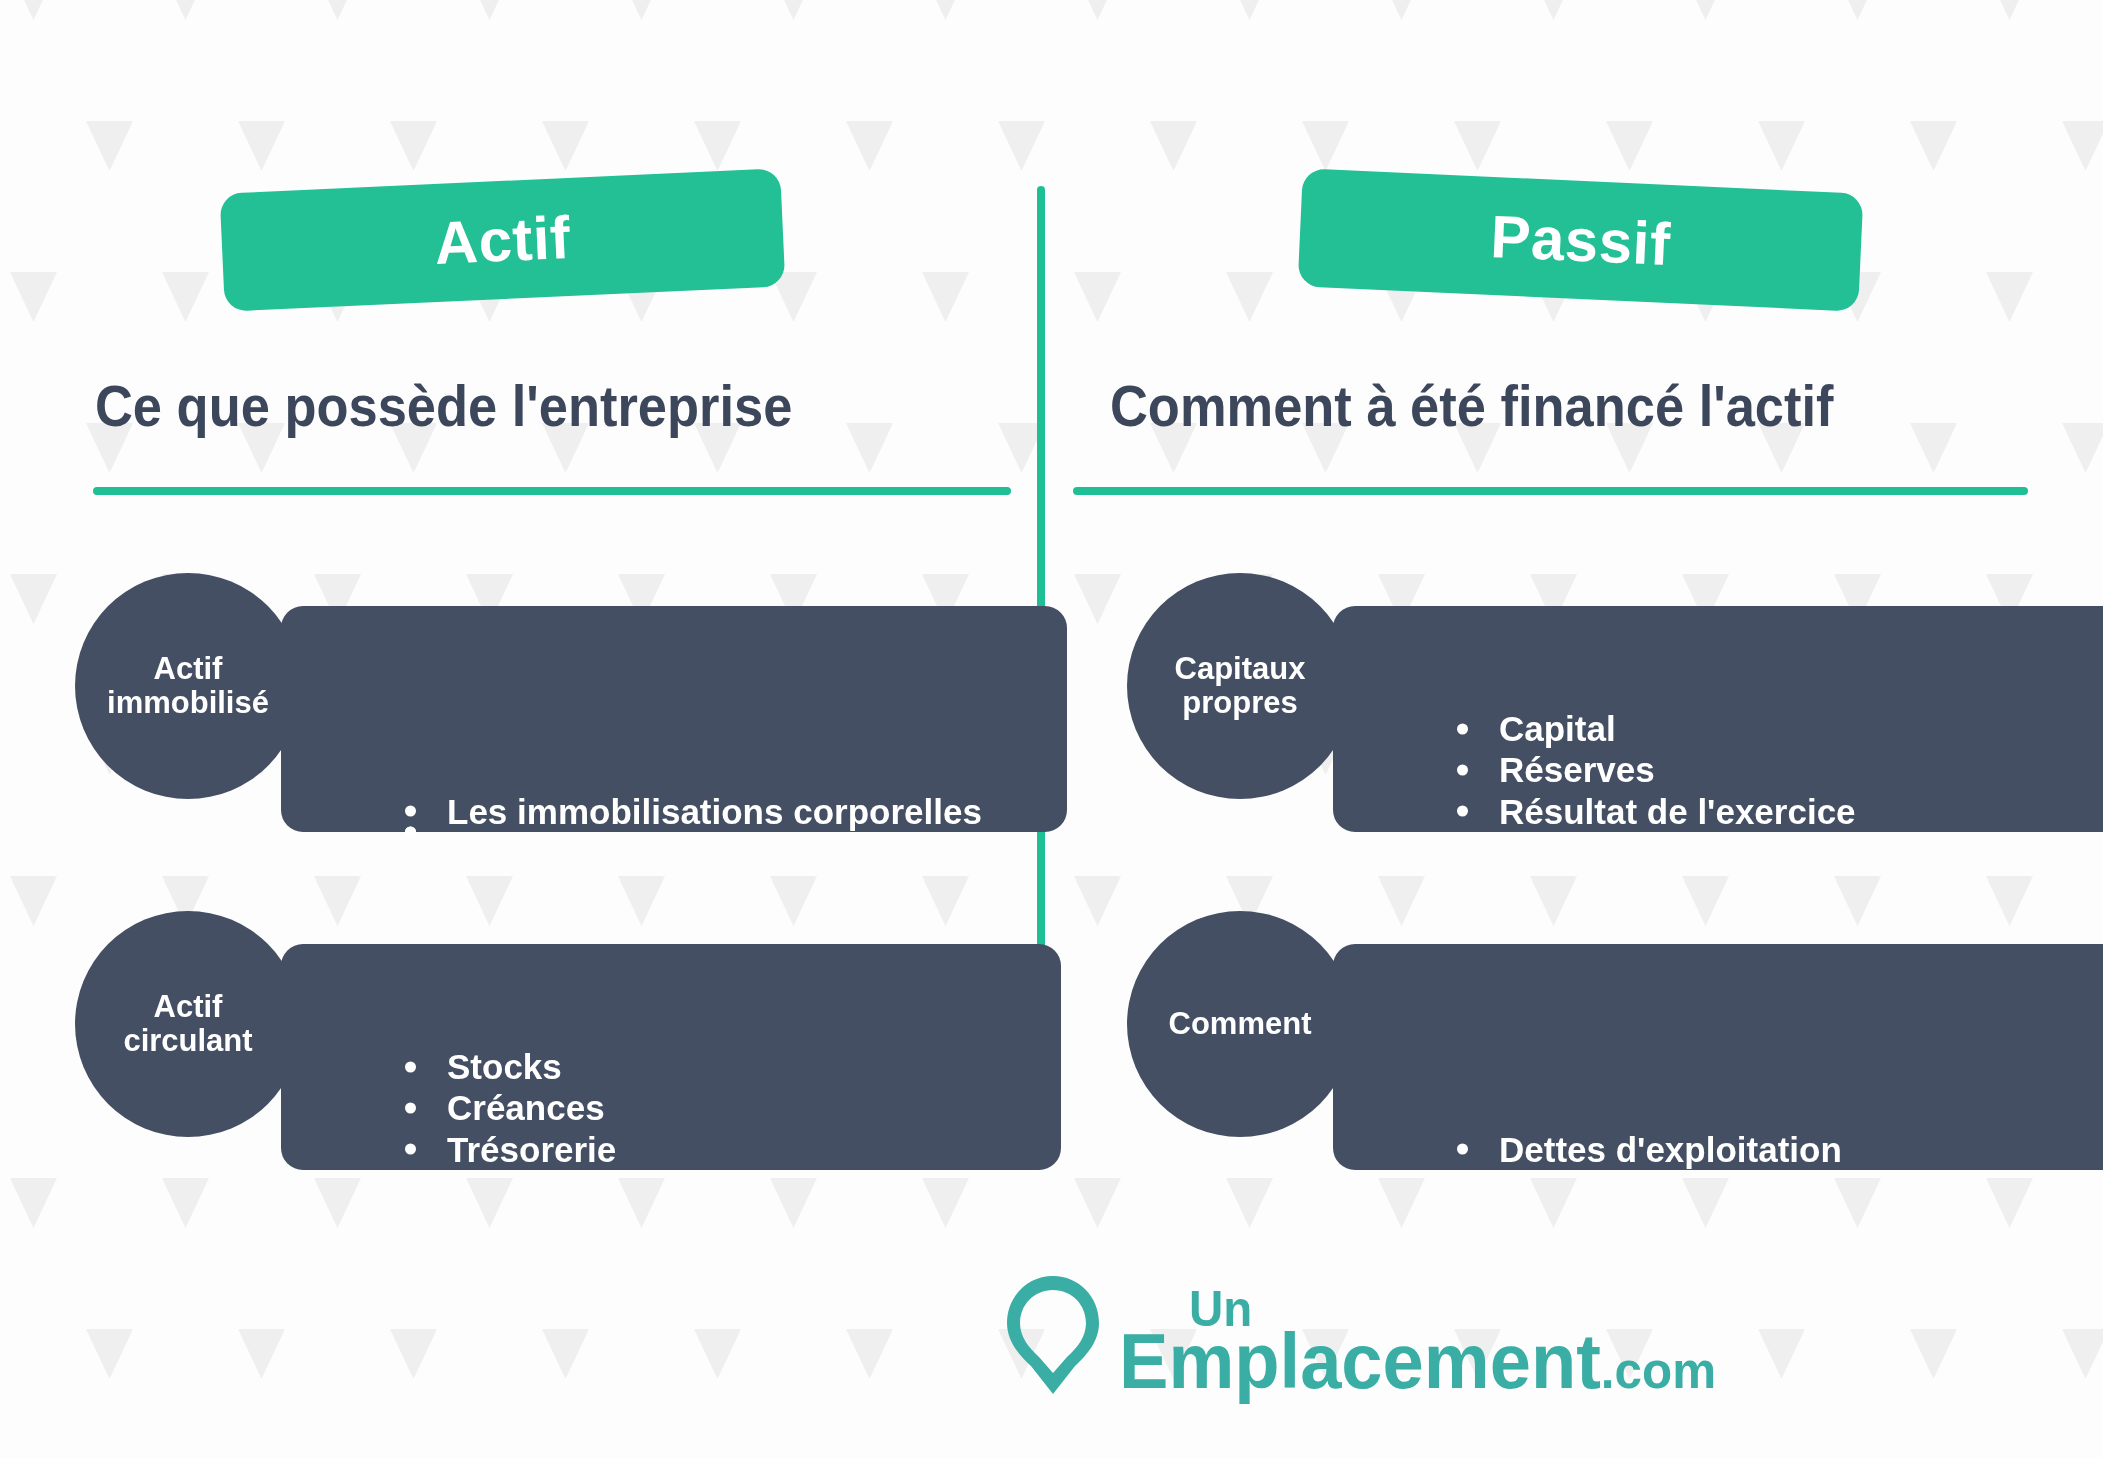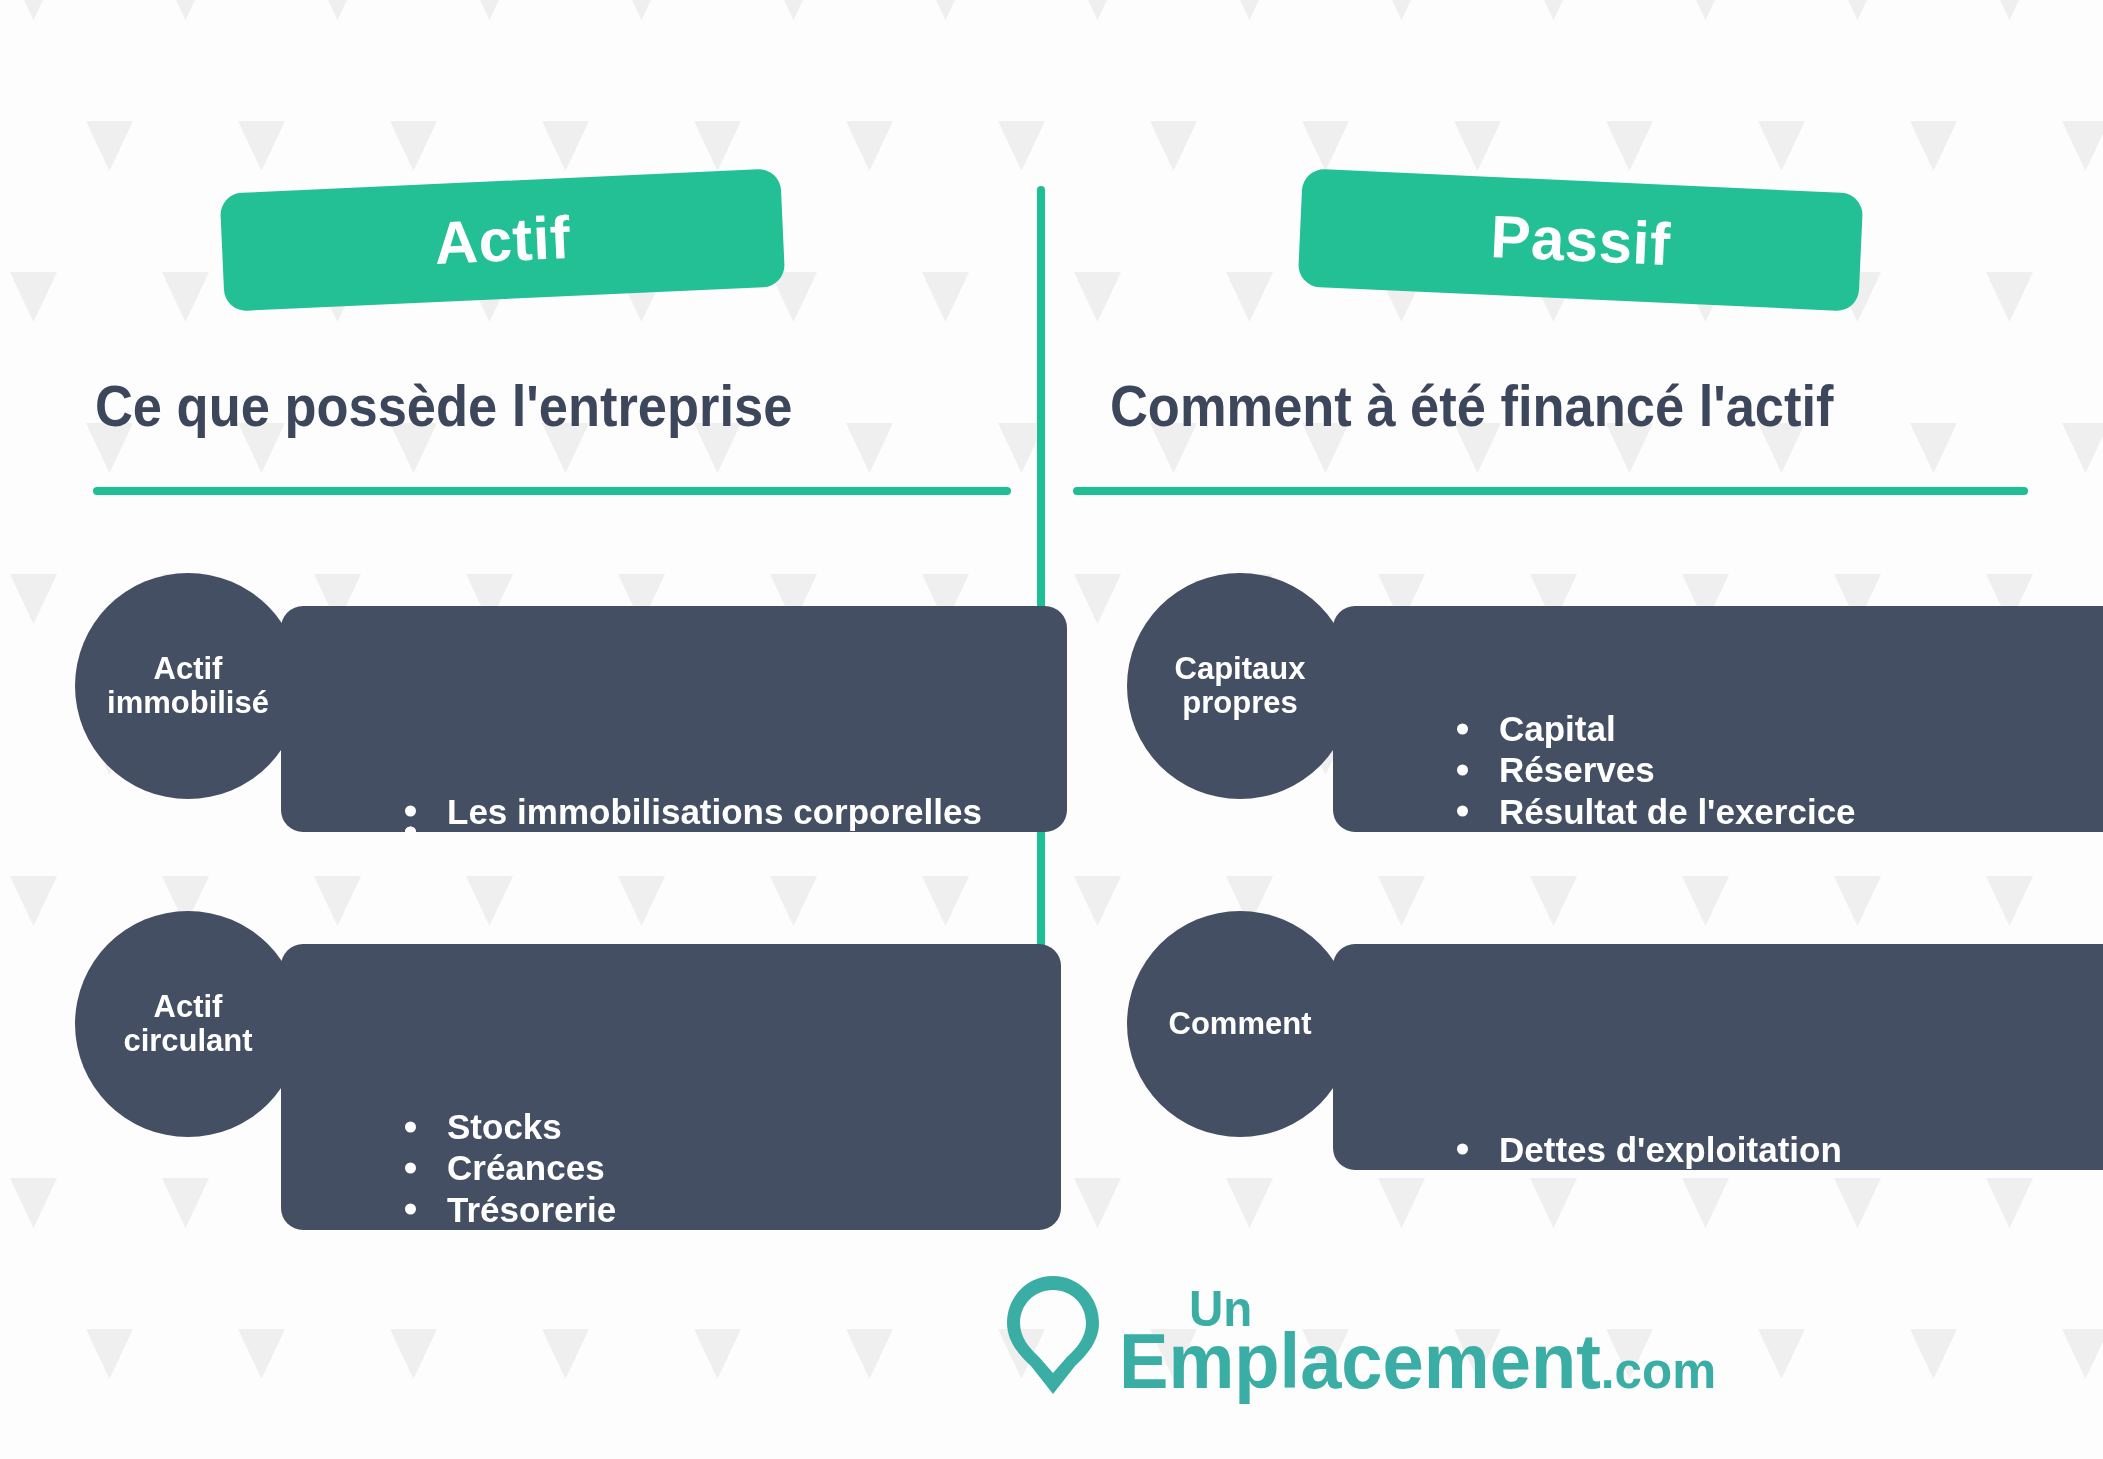--- a/index.html
+++ b/index.html
@@ -124,21 +124,21 @@
     width:11px;height:11px;border-radius:50%;
     background:#ffffff;
     transform:translateY(-50%);
   }
 
   
   #row-actif-immobilise{left:75px;top:573px;}
   #row-actif-immobilise .card{left:206px;width:786px;height:226px;padding-left:110px;}
 
   #row-actif-circulant{left:75px;top:911px;}
-  #row-actif-circulant .card{left:206px;width:780px;height:286px;padding-left:110px;}
+  #row-actif-circulant .card{left:206px;width:780px;height:226px;padding-left:110px;}
 
   #row-capitaux-propres{left:1127px;top:573px;}
   #row-capitaux-propres .card{left:206px;width:810px;height:226px;padding-left:110px;}
 
   #row-dettes{left:1127px;top:911px;}
   #row-dettes .card{left:206px;width:810px;height:226px;padding-left:110px;}
 
   
   #logo{
     position:absolute;

